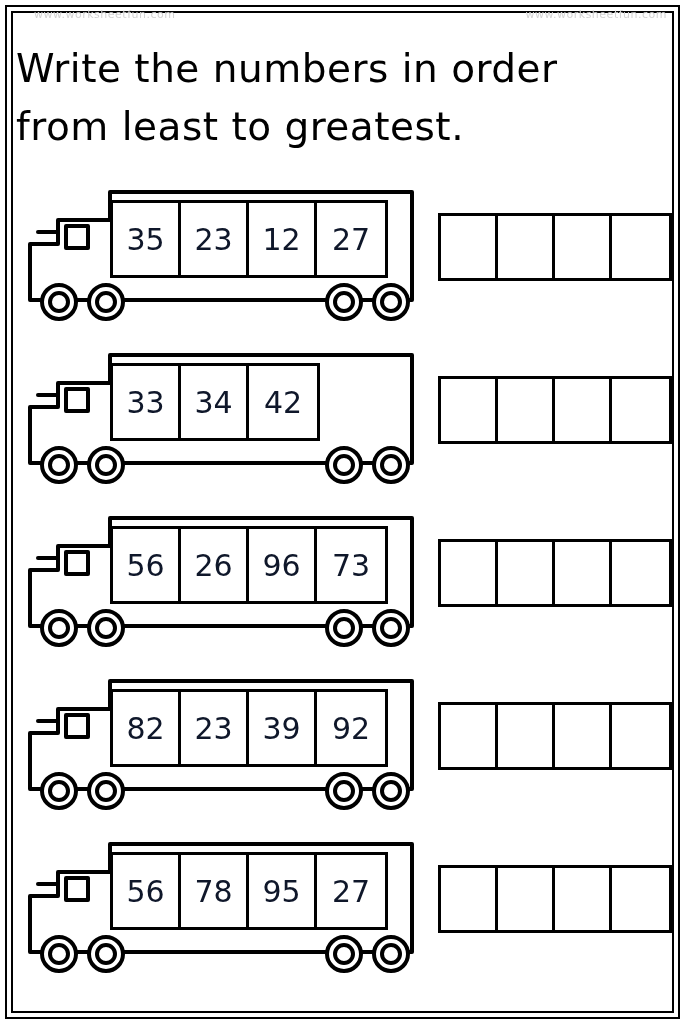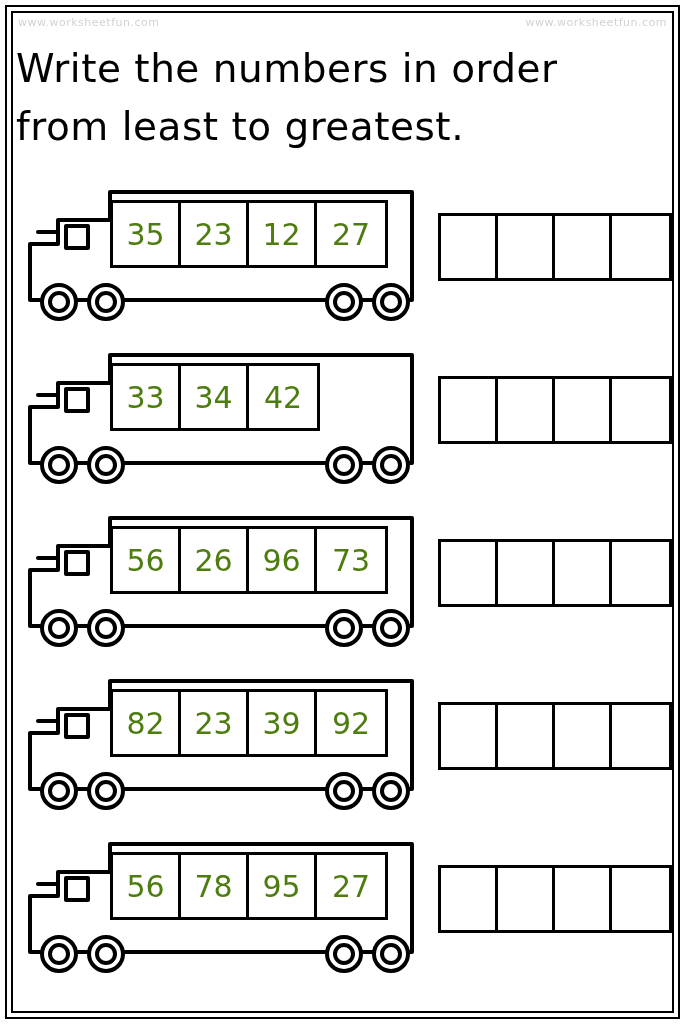--- a/index.html
+++ b/index.html
@@ -39,26 +39,27 @@
     left: 11px;
     top: 11px;
     width: 663px;
     height: 1002px;
     border: 2px solid #000;
     box-sizing: border-box;
   }
 
   .watermark {
     position: absolute;
-    top: 16px;
+    top: 8px;
     font-size: 11px;
     letter-spacing: 0.5px;
     color: #d2d2d2;
     font-family: "DejaVu Sans", sans-serif;
     white-space: nowrap;
+    margin-left: 16px;
   }
   .watermark.left { left: 18px; }
   .watermark.right { right: 18px; }
 
   .title {
     position: absolute;
     left: 16px;
     top: 40px;
     width: 630px;
     font-family: "DejaVu Sans", sans-serif;
@@ -94,28 +95,28 @@
   .numbers {
     position: absolute;
     left: 110px;
     top: 18px;
     display: flex;
     border: 3px solid #000;
     background: #fff;
   }
   .numbers .cell {
     width: 68px;
-    height: 62px;
+    height: 72px;
     border-right: 3px solid #000;
     display: flex;
     align-items: center;
     justify-content: center;
     font-family: "DejaVu Sans", sans-serif;
     font-size: 30px;
-    color: #4d7c0f;
+    color: #0f172a;
     box-sizing: border-box;
   }
   .numbers .cell:last-child { border-right: none; }
 
   
   .answer {
     position: absolute;
     left: 438px;
     top: 31px;
     display: flex;

